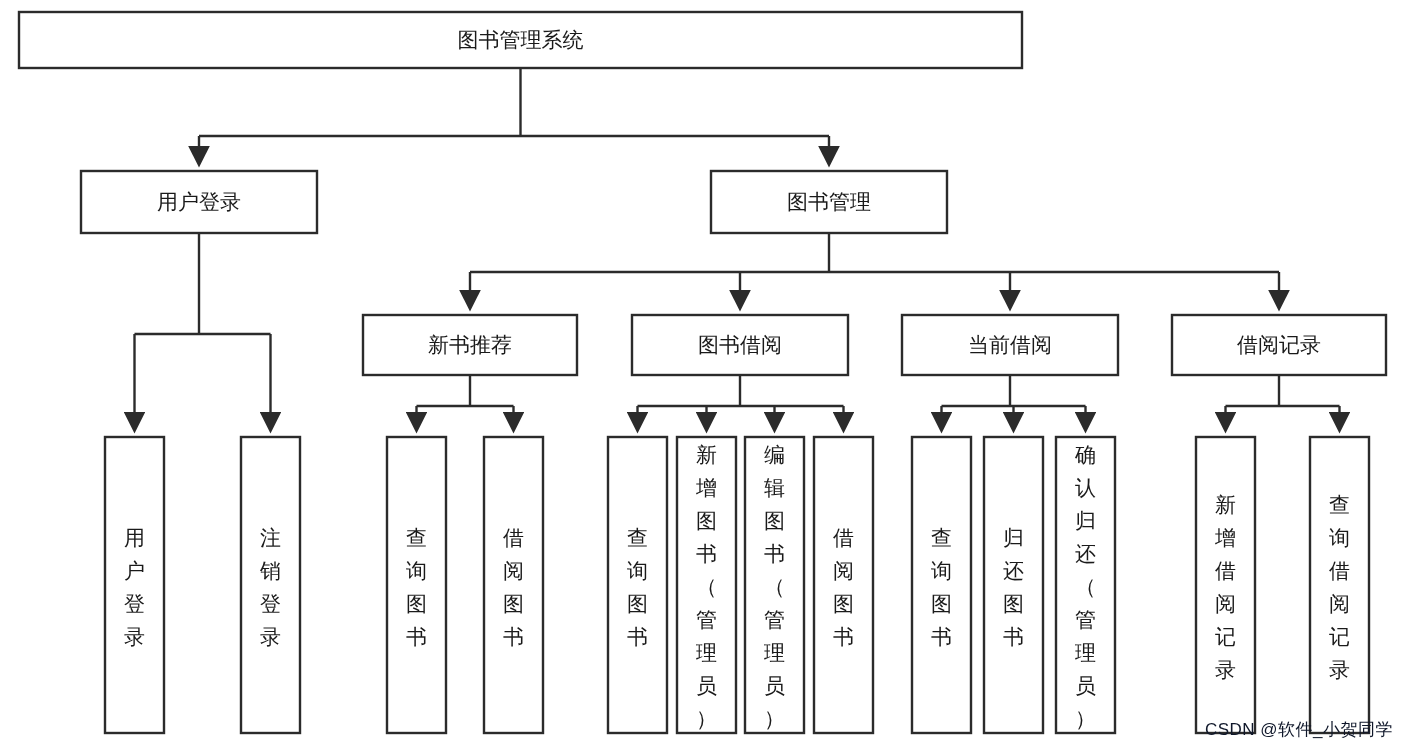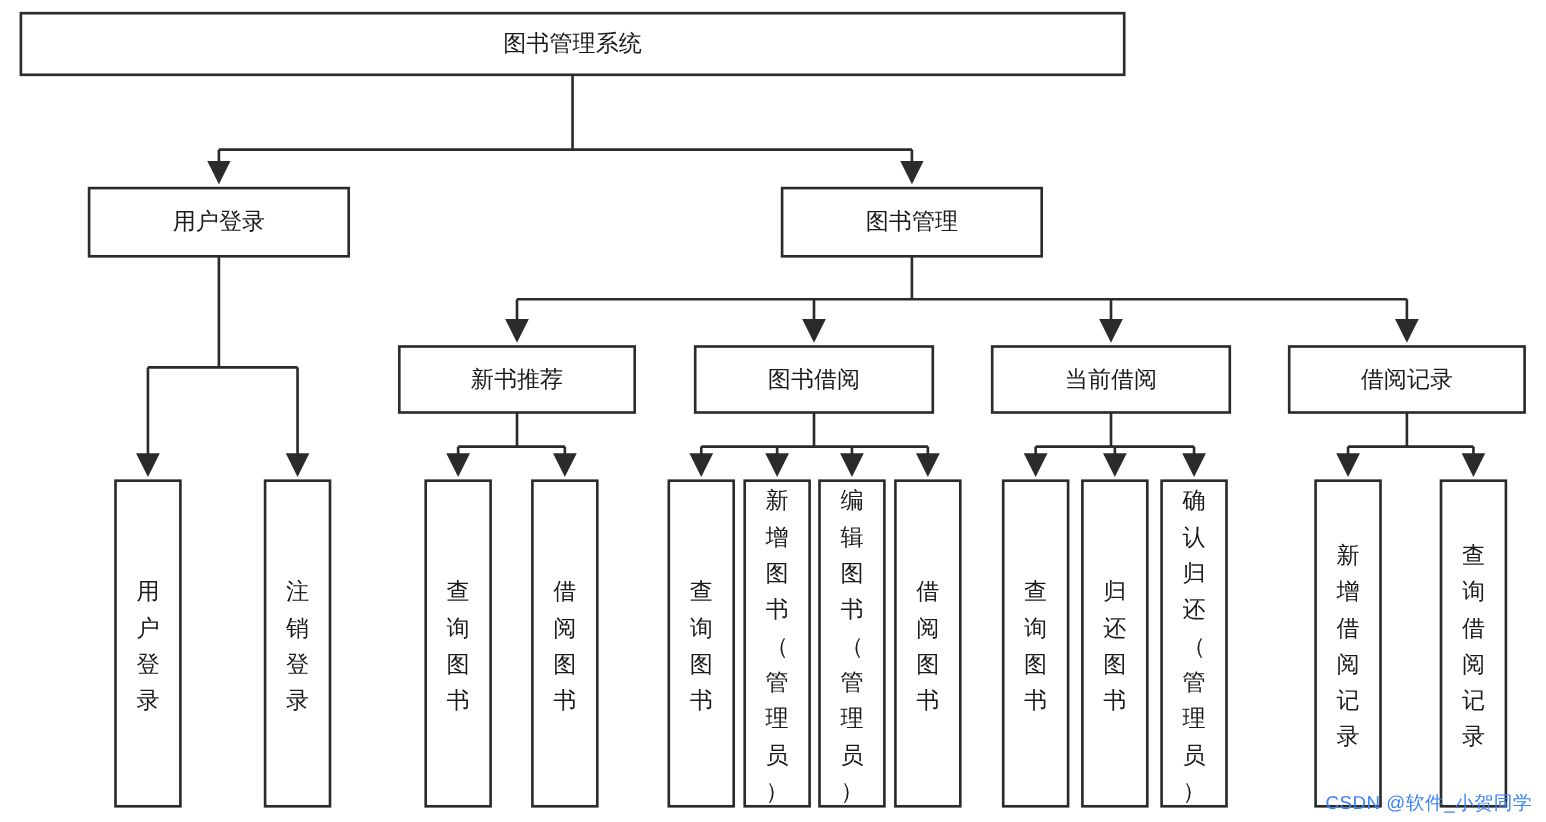--- a/index.html
+++ b/index.html
@@ -49,21 +49,21 @@
     fill: none;
   }
   .arrow-head {
     fill: #2b2b2b;
     stroke: none;
   }
   .watermark {
     position: absolute;
     right: 12px;
     bottom: 6px;
-    color: #3b82f6;
+    color: #0f172a;
     font-size: 17px;
     font-family: "Liberation Sans", "DejaVu Sans", sans-serif;
     white-space: nowrap;
     letter-spacing: 0.5px;
   }
 </style>
 </head>
 <body>
 
 <div id="diagram-root">

